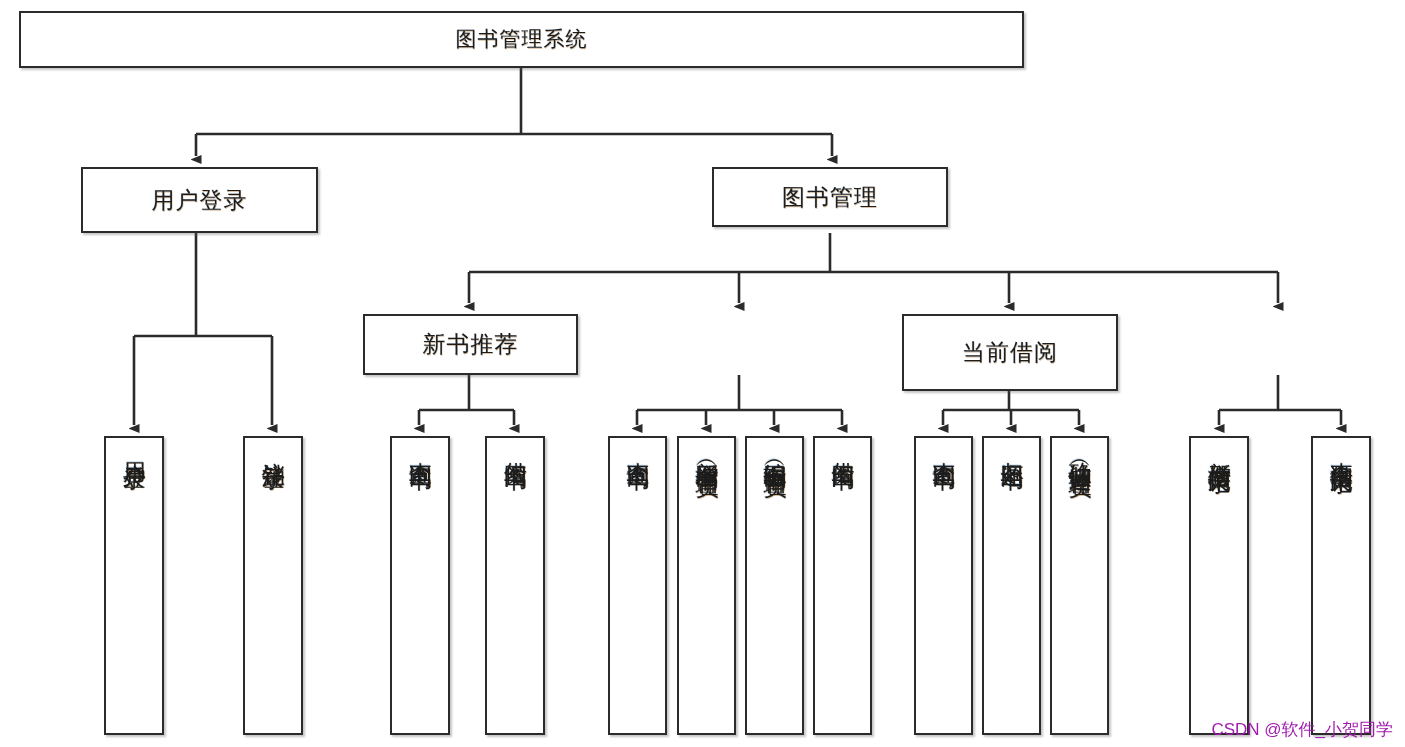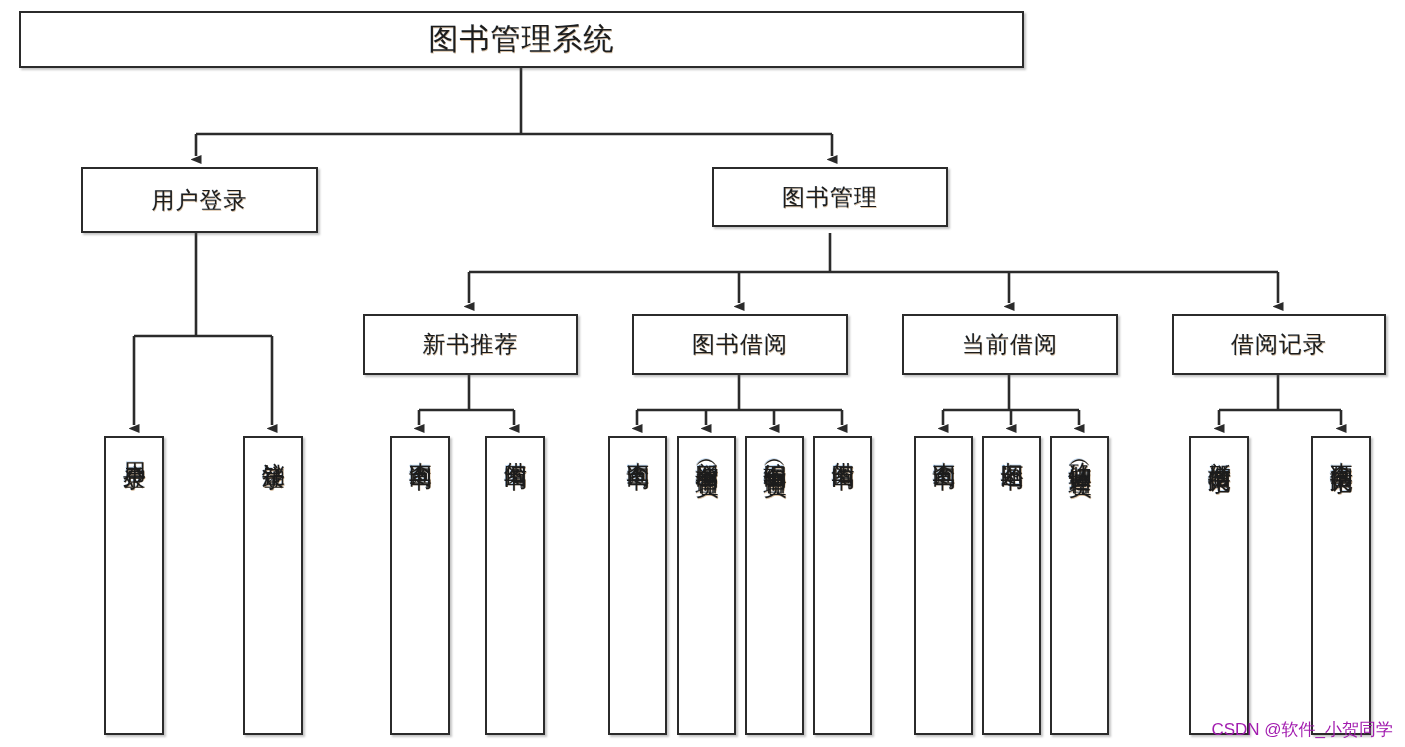--- a/index.html
+++ b/index.html
@@ -33,21 +33,21 @@
     box-shadow:2px 2px 2px rgba(90,90,90,0.35);
   }
   .node .lbl{
     font-size:23px;
     line-height:1.15;
     color:#1c1c1c;
     letter-spacing:1px;
     white-space:nowrap;
     text-shadow:0.5px 0.5px 0 rgba(170,120,60,0.45), -0.5px -0.5px 0 rgba(90,150,210,0.35);
   }
-  .node.level1 .lbl{font-size:30px;}
+  .node.level1 .lbl{font-size:21px;}
   .node.leaf{
     align-items:flex-start;
     justify-content:center;
     padding-top:6px;
   }
   .node.leaf .lbl{
     writing-mode:vertical-rl;
     text-orientation:upright;
     font-size:23px;
     line-height:1.12;
@@ -128,28 +128,22 @@
   <div class="node" style="left: 81px; top: 167px; width: 237px; height: 66px;">
     <span class="lbl">用户登录</span>
   </div>
   <div class="node" style="left: 712px; top: 167px; width: 236px; height: 60px;">
     <span class="lbl">图书管理</span>
   </div>
 
   <div class="node" style="left: 363px; top: 314px; width: 215px; height: 61px;">
     <span class="lbl">新书推荐</span>
   </div>
-  <div class="node" style="left: 632px; top: 314px; width: 216px; height: 61px;">
-    <span class="lbl">图书借阅</span>
-  </div>
-  <div class="node" style="left: 902px; top: 314px; width: 216px; height: 61px;">
+  <div class="node" style="left: 902px; top: 314px; width: 216px; height: 77px;">
     <span class="lbl">当前借阅</span>
-  </div>
-  <div class="node" style="left: 1172px; top: 314px; width: 214px; height: 61px;">
-    <span class="lbl">借阅记录</span>
   </div>
 
   <div class="node leaf" style="left: 104px; top: 436px; width: 60px; height: 299px;">
     <span class="lbl">用户登录</span>
   </div>
   <div class="node leaf" style="left: 243px; top: 436px; width: 60px; height: 299px;">
     <span class="lbl">注销登录</span>
   </div>
   <div class="node leaf" style="left: 390px; top: 436px; width: 60px; height: 299px;">
     <span class="lbl">查询图书</span>

